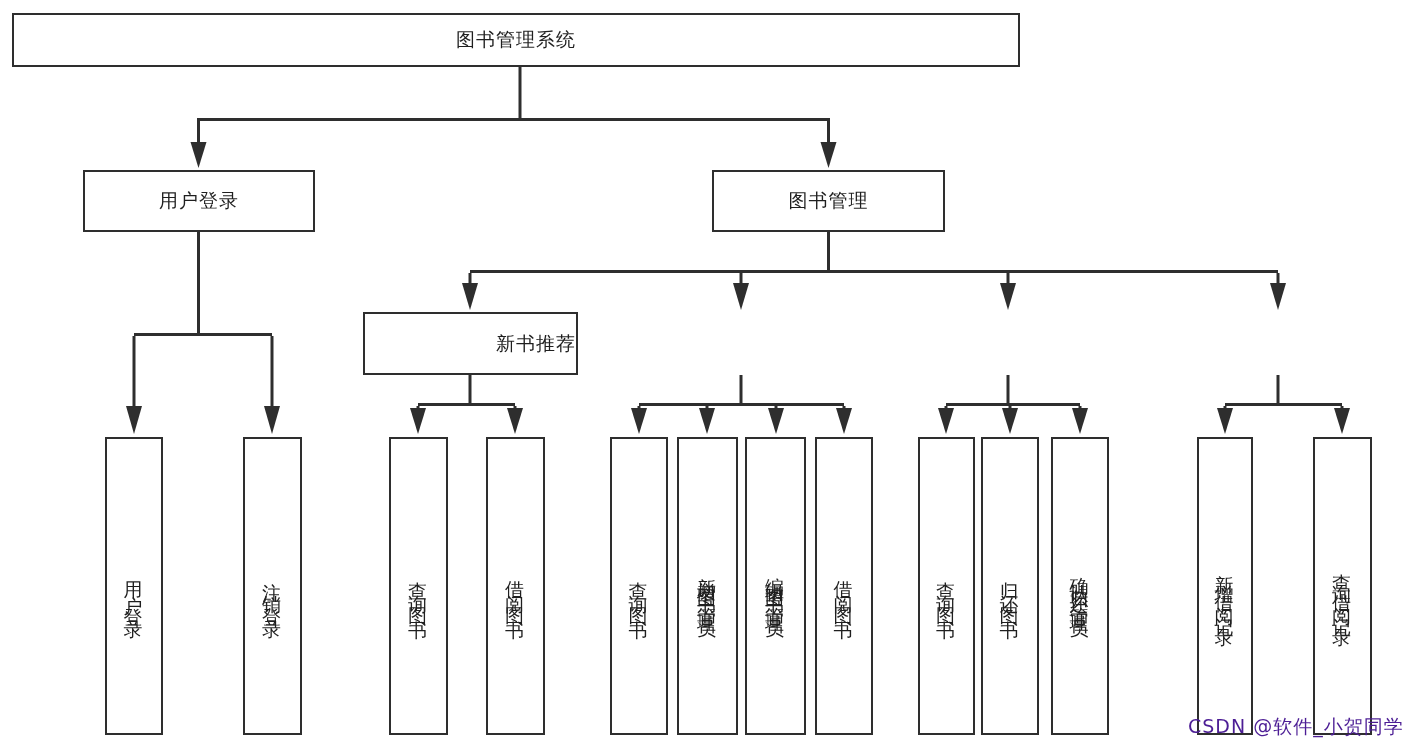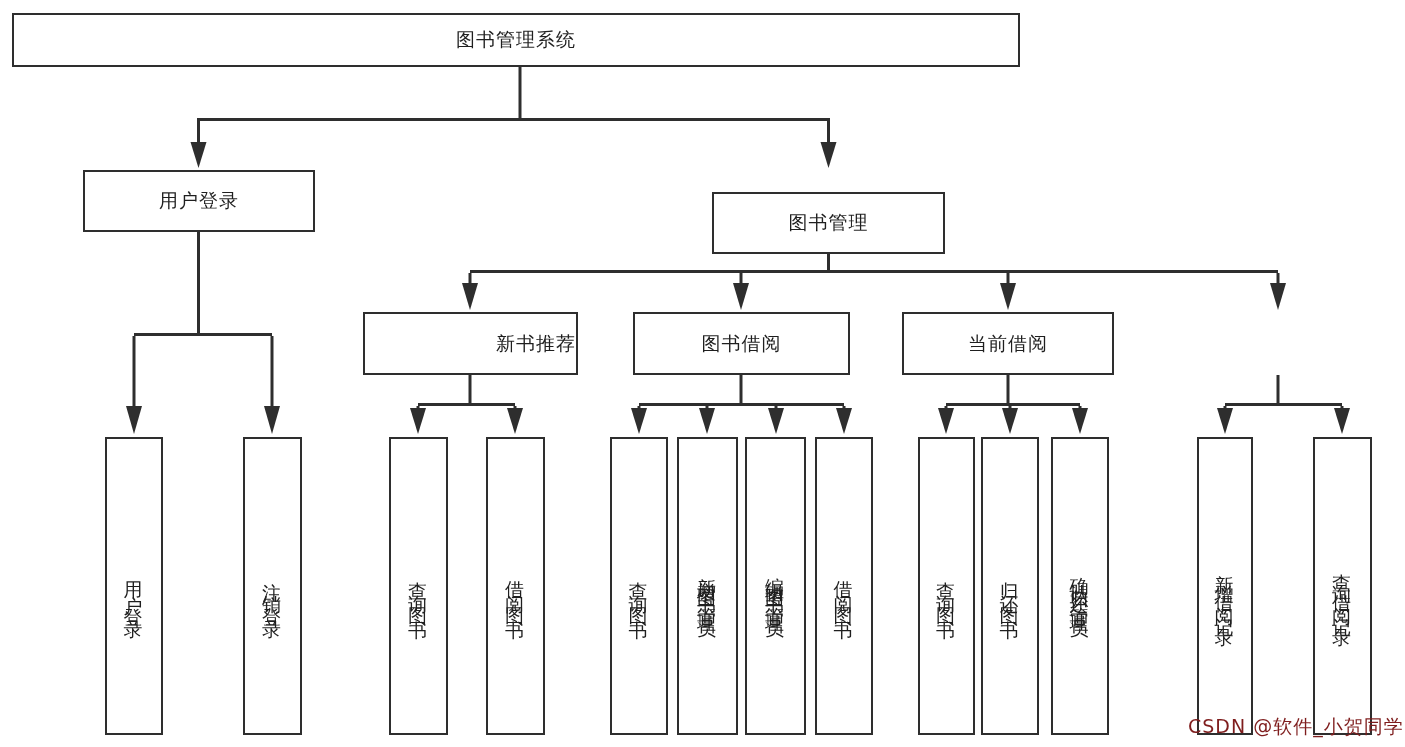--- a/index.html
+++ b/index.html
@@ -53,21 +53,21 @@
     white-space: nowrap;
   }
   .ls-lg { letter-spacing: 13px; padding-top: 13px; }  
   .ls-md { letter-spacing: 11px; padding-top: 11px; }  
   .ls-sm { letter-spacing: 6px;  padding-top: 6px; }   
   .watermark {
     position: absolute;
     left: 1188px;
     top: 714px;
     font-size: 19px;
-    color: #7f1d1d;
+    color: #4c1d95;
     letter-spacing: 1px;
     white-space: nowrap;
   }
 </style>
 </head>
 <body>
 
 <div class="canvas">
 
   <svg class="wires" width="1405" height="747" viewBox="0 0 1405 747" xmlns="http://www.w3.org/2000/svg">
@@ -139,33 +139,27 @@
     </g>
   </svg>
 
   <div class="node h-node" style="left:12px; top:13px; width:1008px; height:54px;">
     <span>图书管理系统</span>
   </div>
 
   <div class="node h-node" style="left:83px; top:170px; width:232px; height:62px;">
     <span>用户登录</span>
   </div>
-  <div class="node h-node" style="left:712px; top:170px; width:233px; height:62px;margin-top:22px;">
+  <div class="node h-node" style="left:712px; top:170px; width:233px; height:62px;">
     <span>图书管理</span>
   </div>
 
   <div class="node h-node" style="left:363px; top:312px; width:215px; height:63px;justify-content:flex-end;">
     <span>新书推荐</span>
   </div>
-  <div class="node h-node" style="left:633px; top:312px; width:217px; height:63px;">
-    <span>图书借阅</span>
-  </div>
-  <div class="node h-node" style="left:902px; top:312px; width:212px; height:63px;">
-    <span>当前借阅</span>
-  </div>
 
   <div class="leaf" style="left:105px; width:58px;">
     <span class="vtext ls-lg">用户登录</span>
   </div>
   <div class="leaf" style="left:243px; width:59px;">
     <span class="vtext ls-lg">注销登录</span>
   </div>
 
   <div class="leaf" style="left:389px; width:59px;">
     <span class="vtext ls-lg">查询图书</span>

